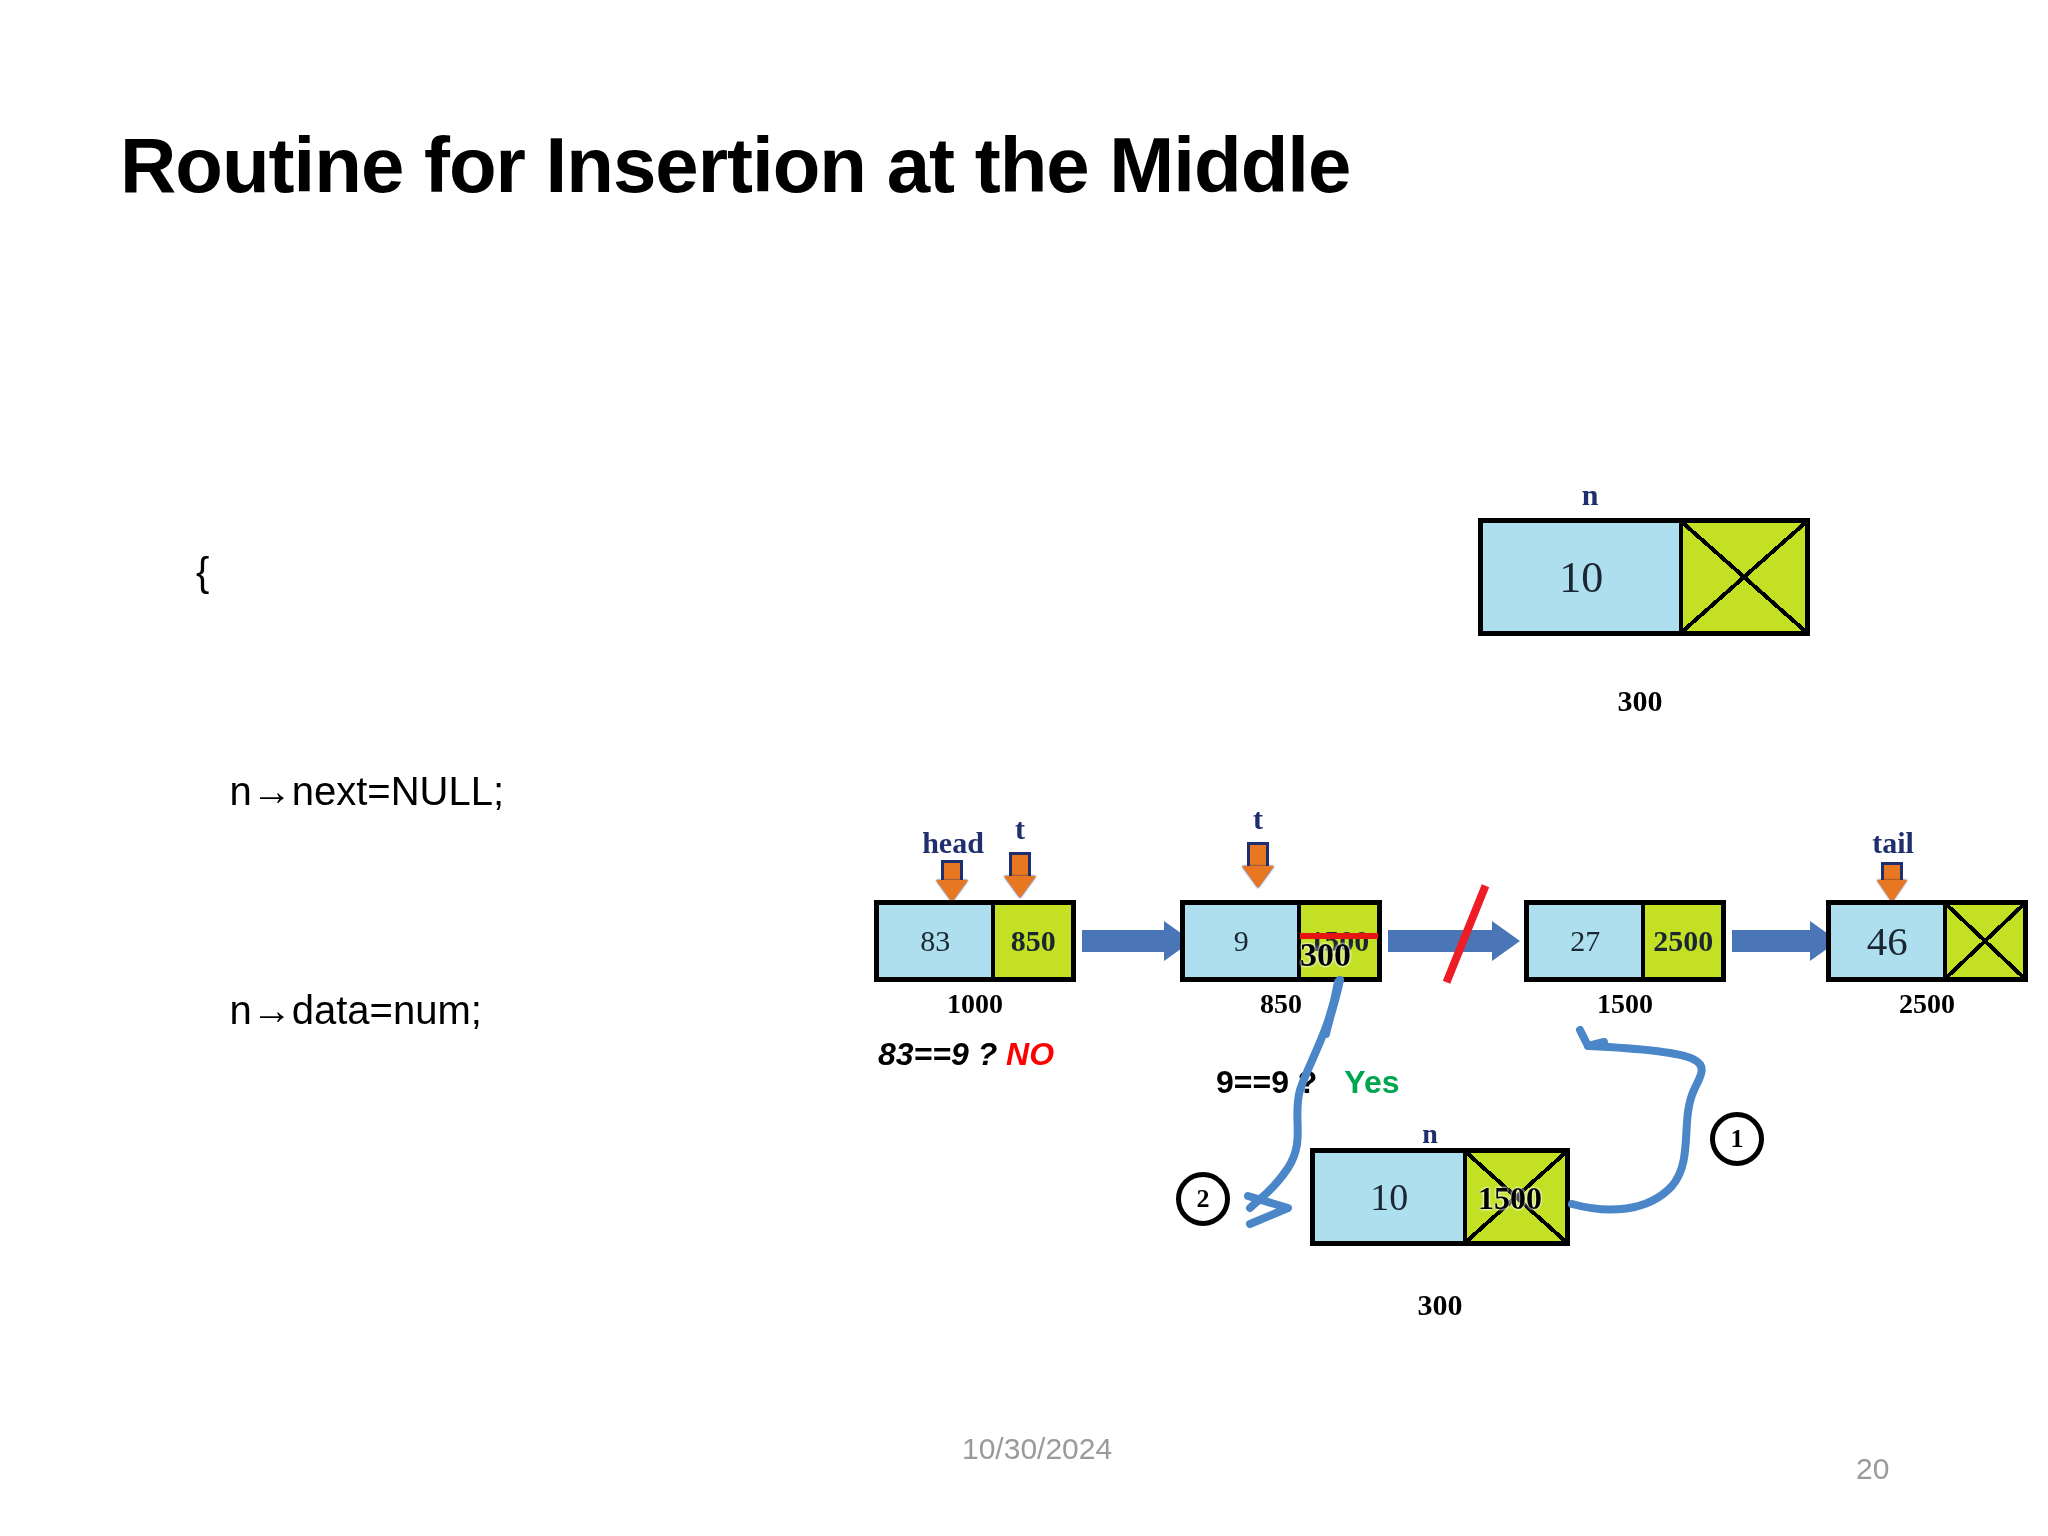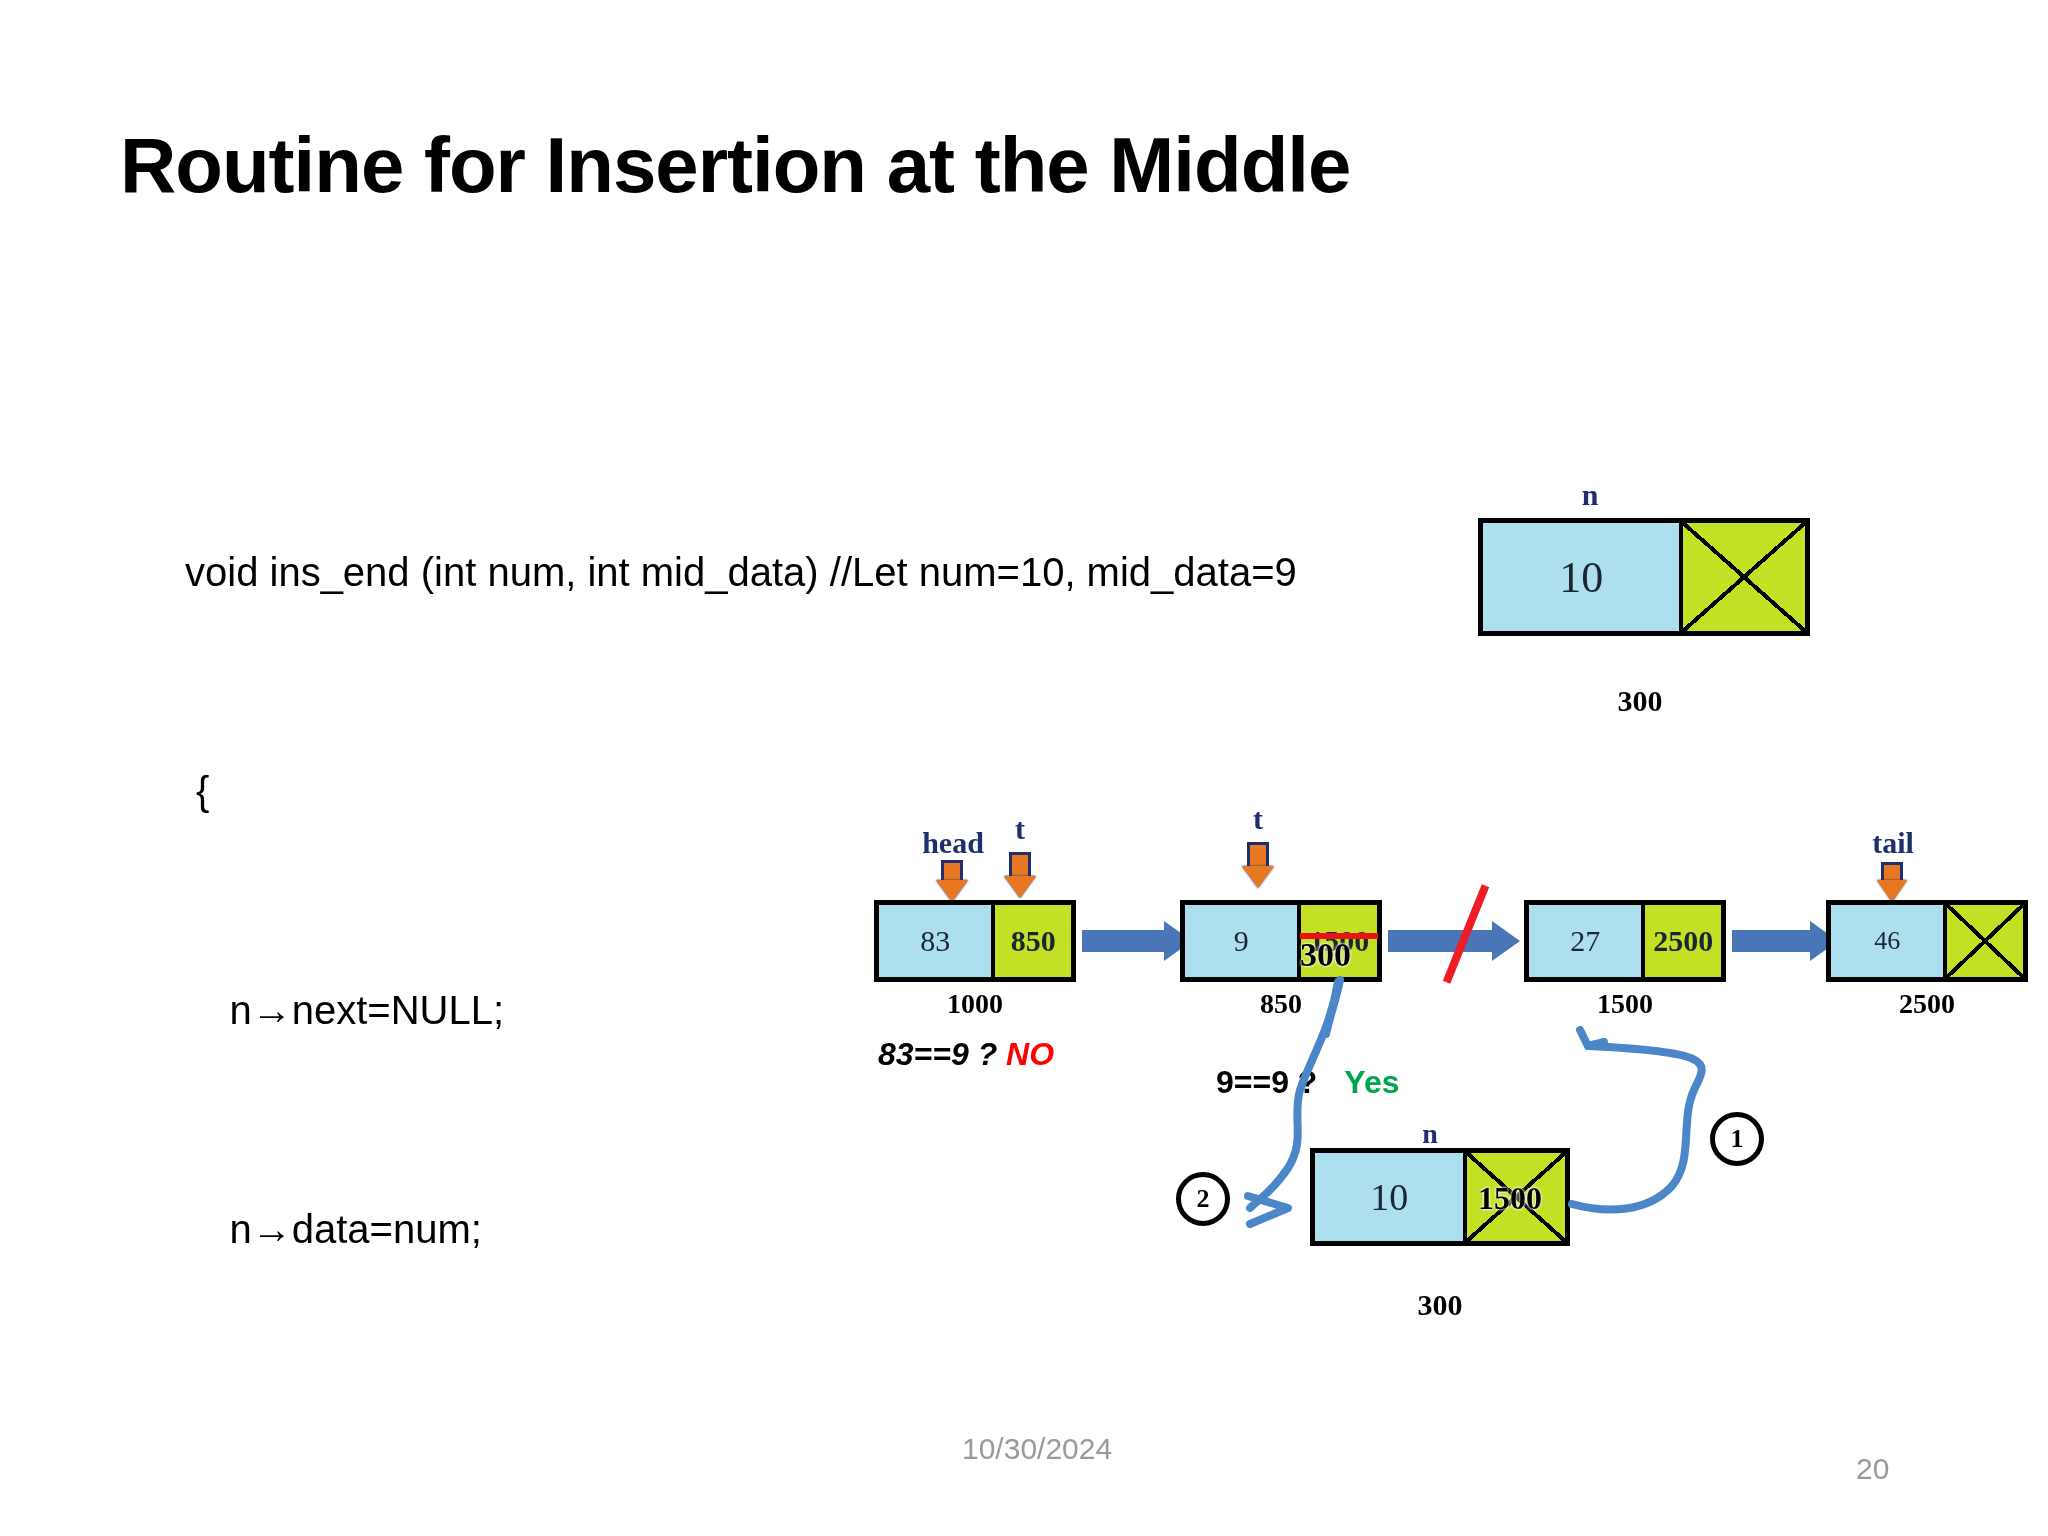--- a/index.html
+++ b/index.html
@@ -137,21 +137,20 @@
   svg.curve{position:absolute;left:0;top:0;width:2048px;height:1536px;pointer-events:none;}
 </style>
 </head>
 <body>
 
 <div id="slide">
 
   <div class="title">Routine for Insertion at the Middle</div>
 
   <div class="code">
-    <span class="ln">void ins_end (int num, int mid_data) //Let num=10, mid_data=9</span>
     <span class="ln"> {</span>
     <span class="ln">    n→next=NULL;</span>
     <span class="ln">    n→data=num;</span>
     
     
     
     
     
     
     
@@ -211,21 +210,21 @@
 
   <div class="node" style="left:1524px;top:900px;width:202px;height:82px;">
     <div class="cell-data" style="width:116px;font-size:30px;">27</div>
     <div class="cell-ptr" style="width:78px;font-size:30px;">2500</div>
   </div>
   <div class="addr" style="left:1550px;top:988px;width:150px;font-size:28px;">1500</div>
 
   <div class="conn" style="left:1732px;top:930px;width:80px;"></div>
 
   <div class="node" style="left:1826px;top:900px;width:202px;height:82px;">
-    <div class="cell-data" style="width:116px;font-size:26px;">46</div>
+    <div class="cell-data" style="width:116px;font-size:41px;">46</div>
     <div class="cell-ptr nullx" style="width:78px;"></div>
   </div>
   <div class="addr" style="left:1852px;top:988px;width:150px;font-size:28px;">2500</div>
 
   <div class="cmp" style="left:878px;top:1036px;font-style:italic;">
     <span>83==9 ?</span>
     <span class="no">NO</span>
   </div>
   <div class="cmp" style="left:1216px;top:1064px;">
     <span>9==9 ?</span>

